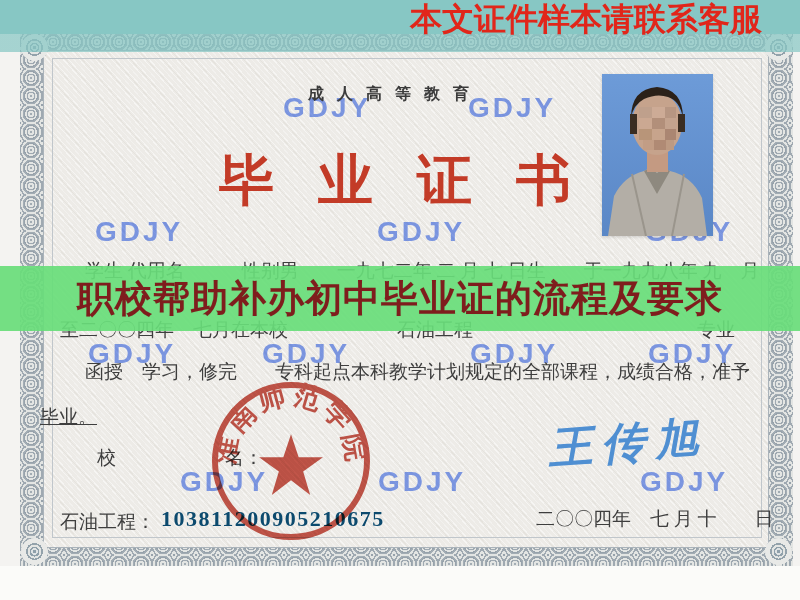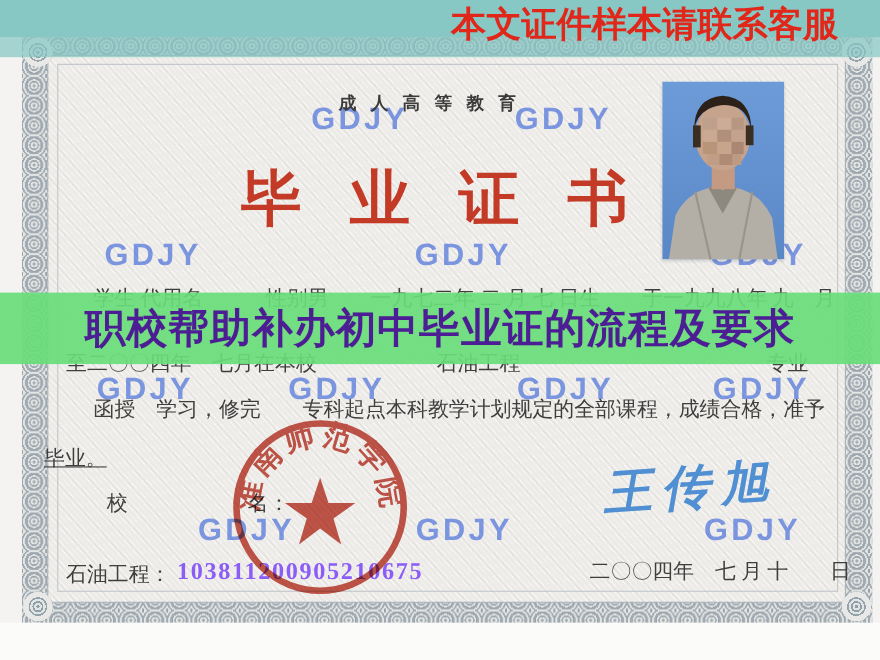--- a/index.html
+++ b/index.html
@@ -24,38 +24,38 @@
   .bottom-strip{position:absolute;left:0;top:566px;width:800px;height:34px;background:#fbfbf9;z-index:0;}
   
   .wm{position:absolute;z-index:2;color:#1d4ed8;opacity:.55;font-family:"Liberation Sans",sans-serif;
       font-weight:700;font-size:28px;letter-spacing:3px;}
   
   .t{position:absolute;z-index:3;color:#3e3e3e;font-size:19px;white-space:pre;text-align:right;}
   .cert-header{position:absolute;left:0;top:84px;width:790px;text-align:center;z-index:3;
       color:#3b3b3b;font-size:16px;letter-spacing:13px;font-weight:600;}
   .cert-title{position:absolute;left:0;top:144px;width:834px;text-align:center;z-index:3;
       color:#c33b27;font-size:55px;letter-spacing:44px;font-weight:700;}
-  .cert-no{font-size:22px;letter-spacing:1.5px;font-weight:600;color:#8b5cf6;position:relative;top:-2px;margin-left:6px;}
+  .cert-no{font-size:22px;letter-spacing:1.5px;font-weight:600;color:#0c4a6e;position:relative;top:-2px;margin-left:6px;}
   .signature{position:absolute;left:548px;top:414px;z-index:3;color:#4f8fd2;font-size:44px;
       font-style:italic;font-weight:600;letter-spacing:9px;transform:rotate(-4deg);
       font-family:"DejaVu Serif",serif;}
   
   .photo{position:absolute;left:602px;top:74px;width:111px;height:162px;z-index:3;
       box-shadow:0 1px 3px rgba(0,0,0,.15);}
   
   .seal{position:absolute;left:203px;top:377px;width:176px;height:168px;z-index:4;
       opacity:.85;mix-blend-mode:multiply;}
   
   .banner{position:absolute;left:0;top:0;width:800px;height:52px;z-index:7;
       background:linear-gradient(to bottom,#87c7c4 0 34px,rgba(135,199,196,.72) 34px 52px);
-      font-family:Liberation Sans, sans-serif;}
+      font-family:Liberation Mono, monospace;}
   .banner-text{position:absolute;right:38px;top:3px;color:#e1261a;font-size:32px;font-weight:700;line-height:38px;}
   .green-band{position:absolute;left:0;top:266px;width:800px;height:65px;z-index:7;
       background:rgba(104,221,122,.92);display:flex;align-items:center;justify-content:center;}
-  .green-band-text{color:#4c1d95;font-size:37px;font-weight:800;letter-spacing:1px;
+  .green-band-text{color:#7f1d1d;font-size:37px;font-weight:800;letter-spacing:1px;
       font-family:Liberation Serif, serif;text-shadow:0 0 1px rgba(0,0,0,.12);}
 </style>
 </head>
 <body>
 
 <div class="stage">
 
   <div class="bottom-strip"></div>
 
   <div class="cert">

